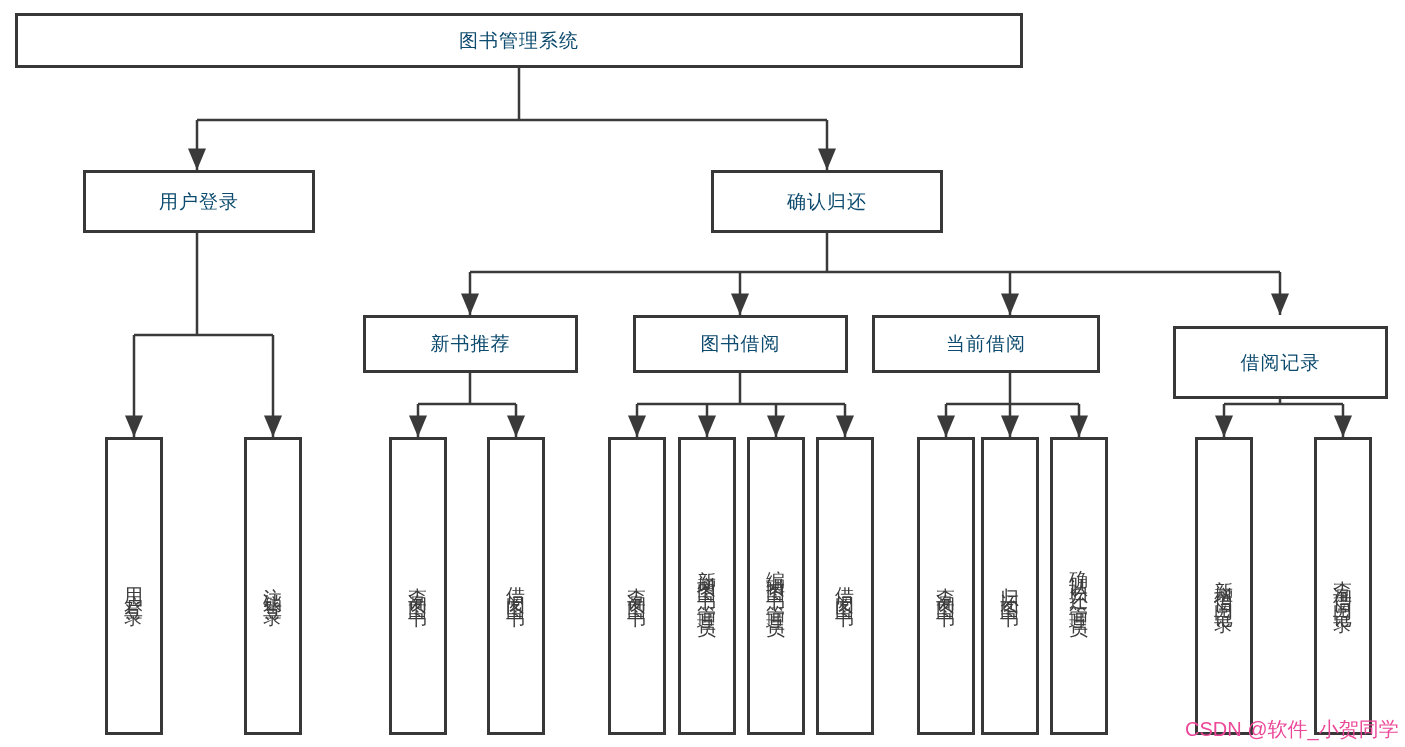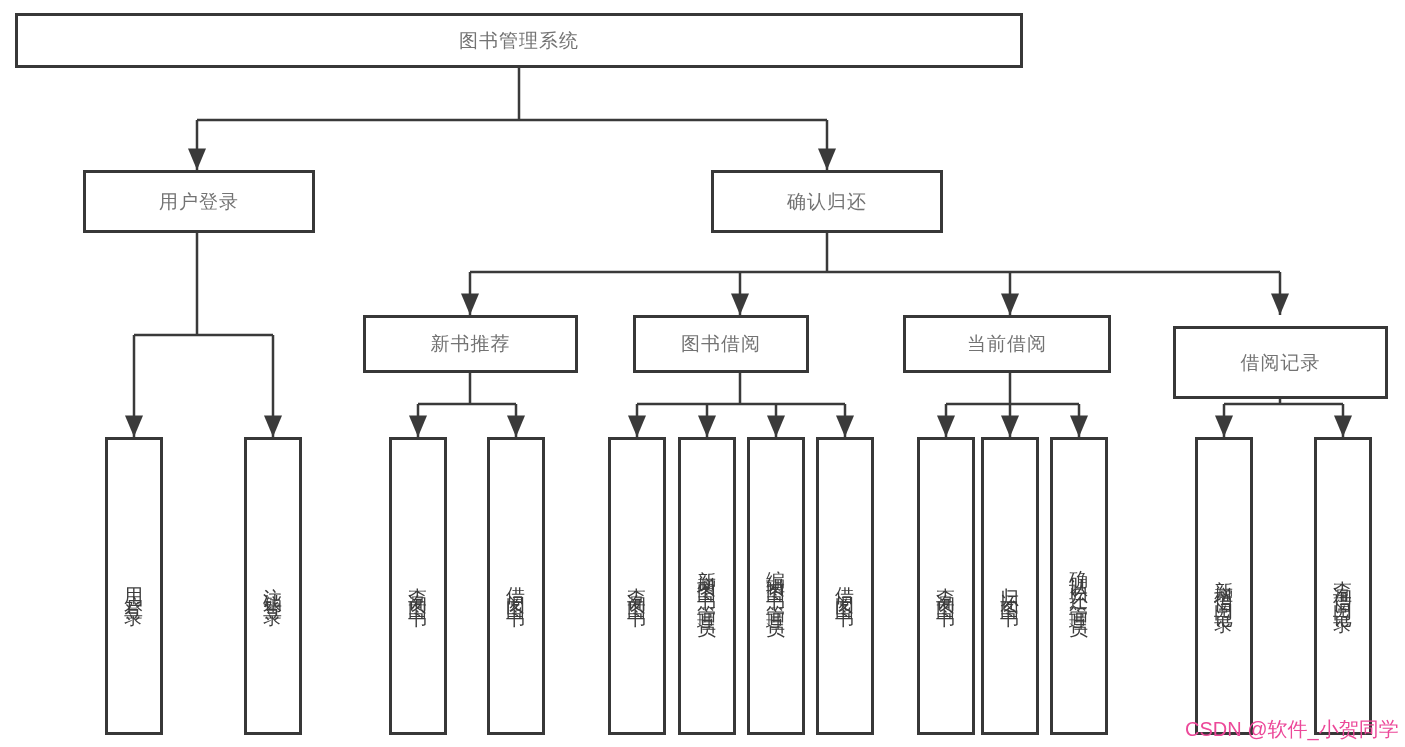--- a/index.html
+++ b/index.html
@@ -19,21 +19,21 @@
   .hbox {
     position: absolute;
     box-sizing: border-box;
     background: #ffffff;
     border: 3px solid #383838;
     display: flex;
     align-items: center;
     justify-content: center;
     font-size: 19px;
     letter-spacing: 1px;
-    color: #737373;
+    color: #0c4a6e;
     z-index: 2;
     white-space: nowrap;
   }
   .leaf {
     position: absolute;
     box-sizing: border-box;
     top: 437px;
     width: 58px;
     height: 298px;
     background: #ffffff;
@@ -104,22 +104,22 @@
       <line x1="1343" y1="404" x2="1343" y2="437" marker-end="url(#arw)"></line>
     </g>
   </svg>
 
   <div class="hbox" style="left:15px; top:13px; width:1008px; height:55px;">图书管理系统</div>
 
   <div class="hbox" style="left:83px; top:170px; width:232px; height:63px;">用户登录</div>
   <div class="hbox" style="left:711px; top:170px; width:232px; height:63px;">确认归还</div>
 
   <div class="hbox" style="left:363px; top:315px; width:215px; height:58px;text-align:right;">新书推荐</div>
-  <div class="hbox" style="left:633px; top:315px; width:176px; height:58px;">图书借阅</div>
-  <div class="hbox" style="left:903px; top:315px; width:208px; height:58px;">当前借阅</div>
+  <div class="hbox" style="left:633px; top:315px; width:215px; height:58px;">图书借阅</div>
+  <div class="hbox" style="left:872px; top:315px; width:228px; height:58px;">当前借阅</div>
   <div class="hbox" style="left:1173px; top:326px; width:215px; height:73px;">借阅记录</div>
 
   <div class="leaf" style="left:105px;">
     <span>用户登录</span>
   </div>
   <div class="leaf" style="left:244px;">
     <span>注销登录</span>
   </div>
 
   <div class="leaf" style="left:389px;">

